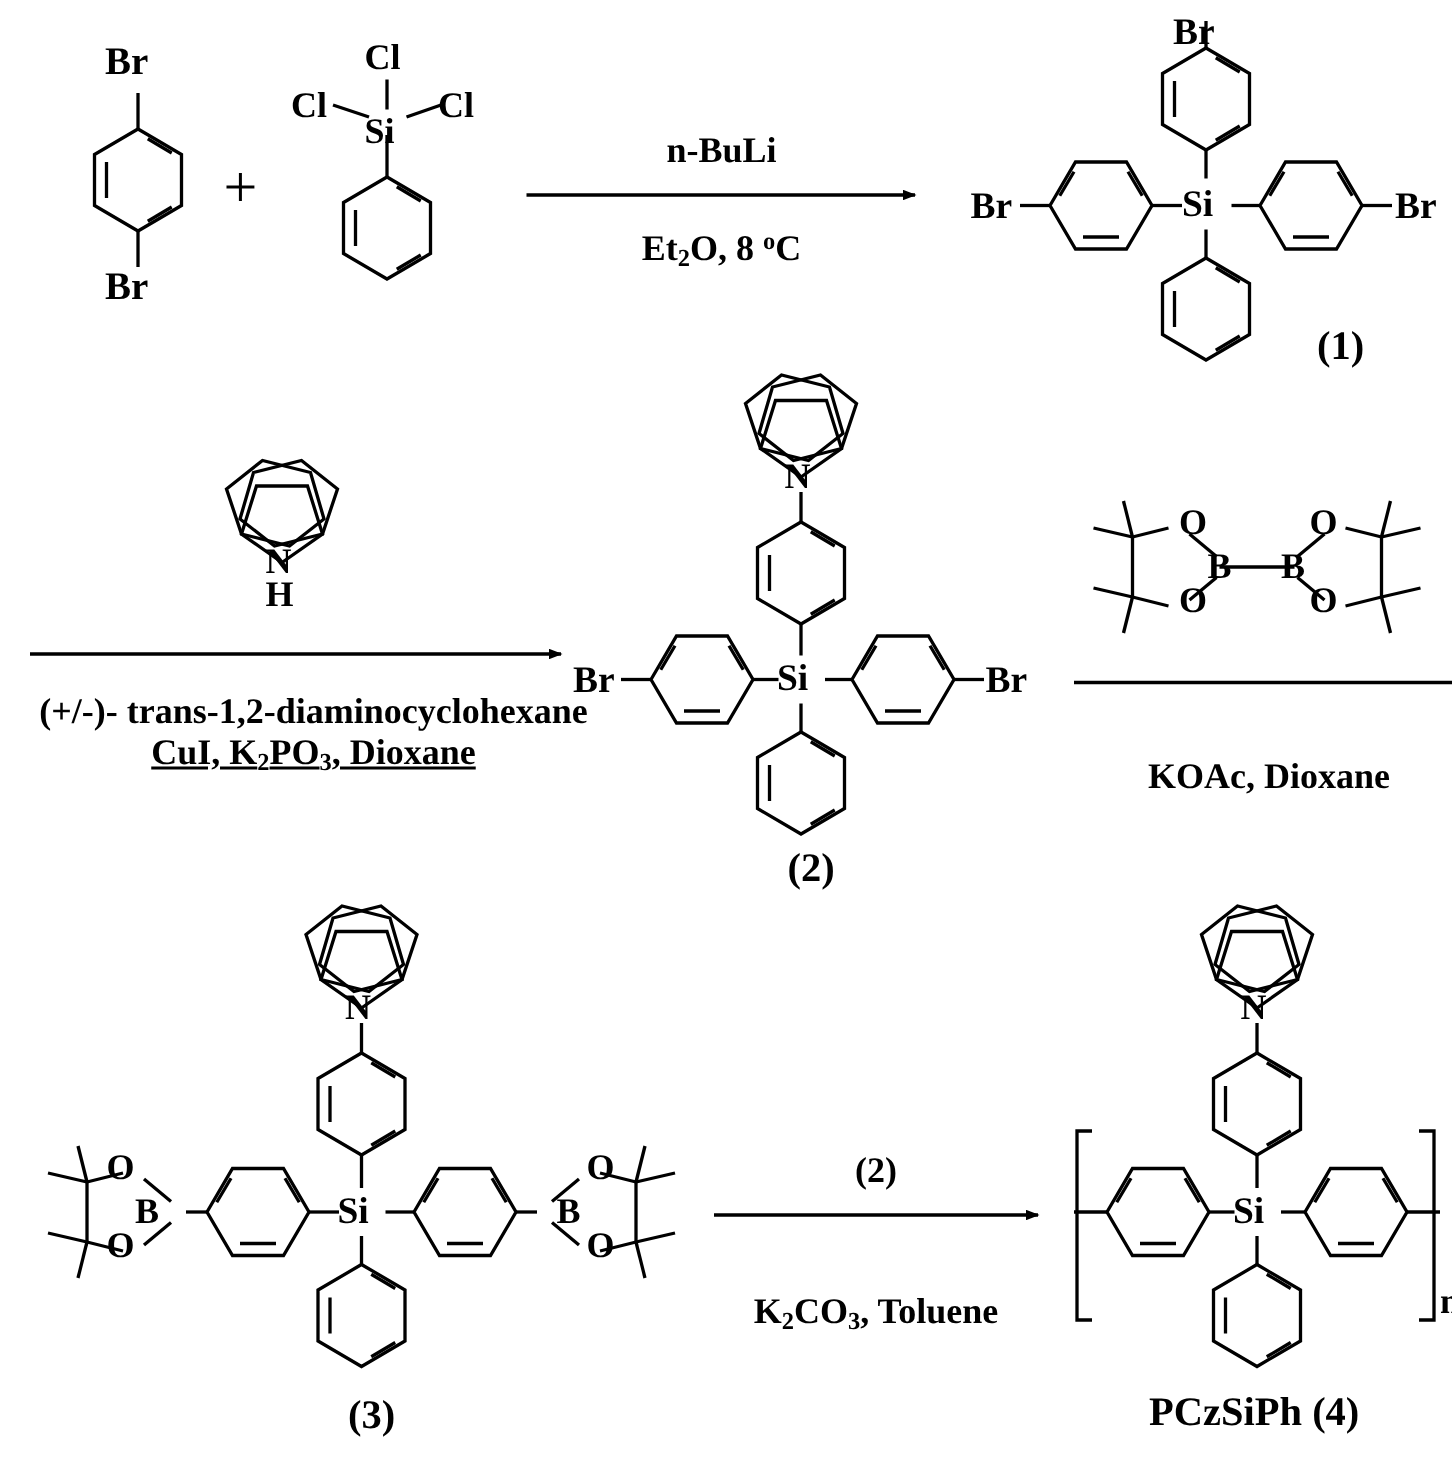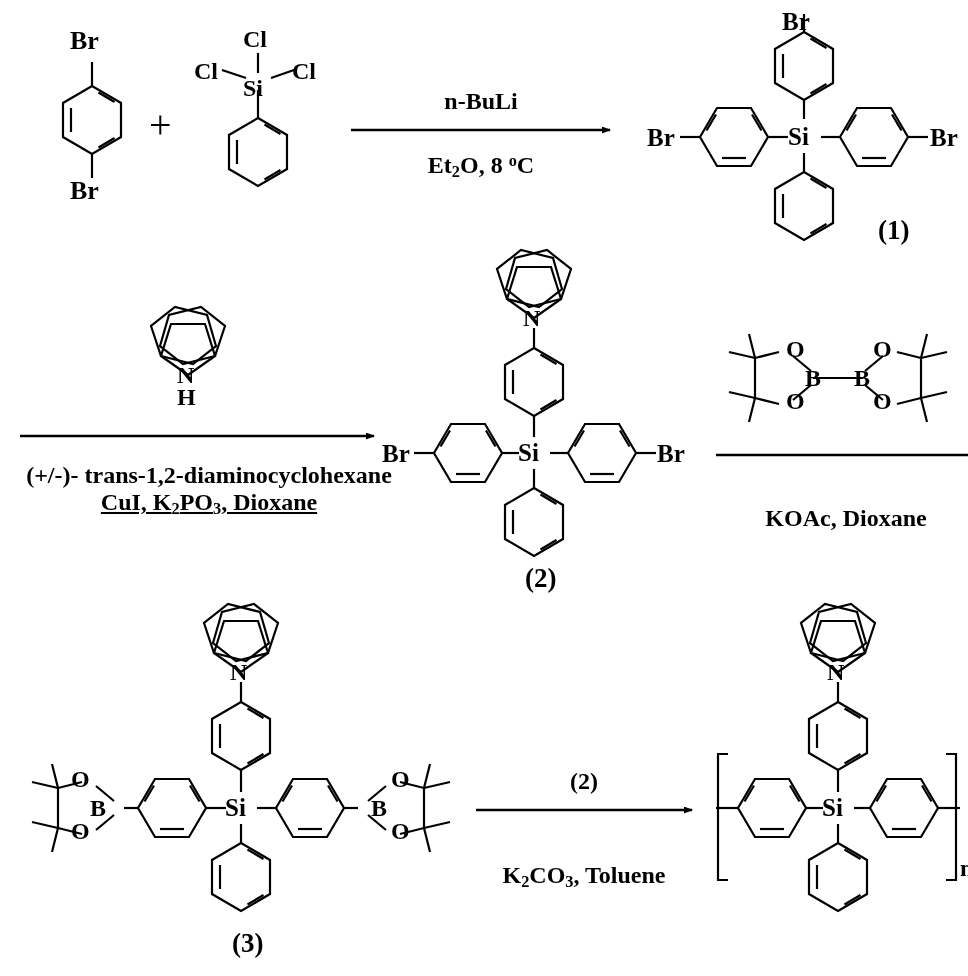--- a/index.html
+++ b/index.html
@@ -232,14 +232,15 @@
 <div class="lbl cmpd-num" style="left:216px;top:928px;">(3)</div>
 
 <div class="lbl cond" style="left:460px;top:768px;width:216px;">(2)</div>
 <div class="lbl cond" style="left:460px;top:862px;width:216px;">
   <span>K</span><sub>2</sub><span>CO</span><sub>3</sub><span>,  Toluene</span>
 </div>
 
 <div class="lbl atom" style="left:811px;top:659px;font-size:24px;">N</div>
 <div class="lbl atom" style="left:806px;top:794px;font-size:25px;">Si</div>
 <div class="lbl atom" style="left:944px;top:855px;font-size:24px;">n</div>
+<div class="lbl cmpd-num" style="left:750px;top:926px;">PCzSiPh (4)</div>
 
 </div>
 
 </body></html>

